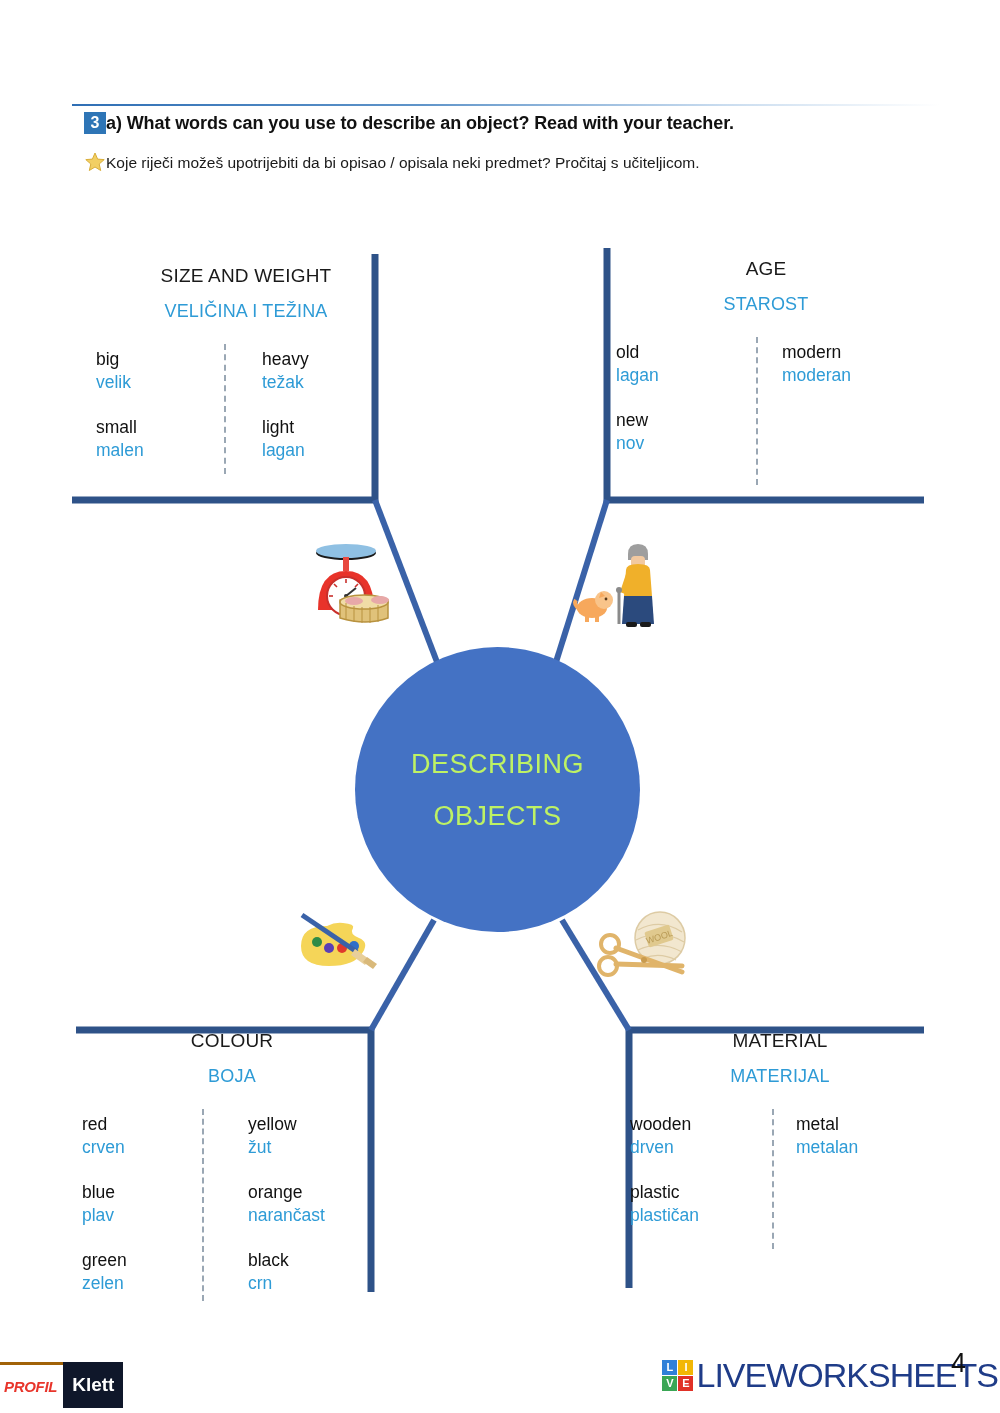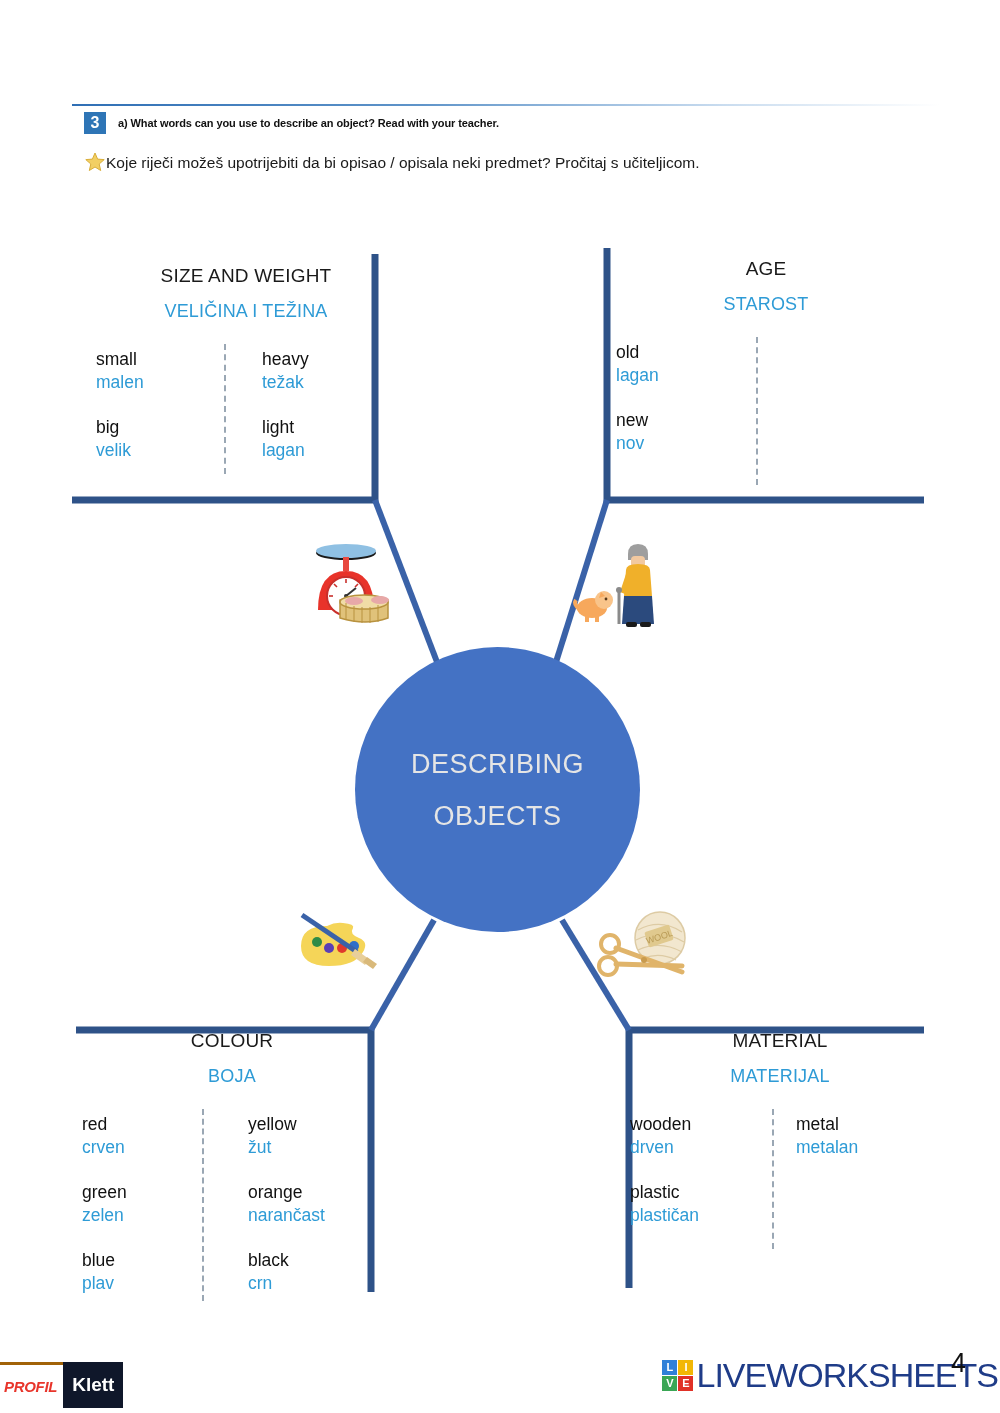--- a/index.html
+++ b/index.html
@@ -37,22 +37,21 @@
     height: 22px;
     background: #2e75b6;
     color: #ffffff;
     font-size: 16px;
     font-weight: bold;
     line-height: 22px;
     text-align: center;
     flex: 0 0 auto;
   }
   #exercise-instruction {
-    margin-left: 12px;
-    font-size: 11px;
+    font-size: 18px;
     font-weight: bold;
     color: #111111;
     line-height: 22px;
     letter-spacing: -0.1px;
   }
   #translation-row {
     position: absolute;
     left: 84px;
     top: 150px;
     width: 790px;
@@ -156,21 +155,21 @@
     width: 285px;
     height: 285px;
     border-radius: 50%;
     background: #4472c4;
     display: flex;
     flex-direction: column;
     align-items: center;
     justify-content: center;
   }
   #centre-circle .cc-line {
-    color: #e5e5e5;
+    color: #bef264;
     font-size: 27px;
     letter-spacing: 0.5px;
     line-height: 52px;
   }
 
   
   .clipart {
     position: absolute;
   }
   #icon-scale    { left: 310px; top: 310px; }
@@ -374,26 +373,26 @@
     </svg>
   </span>
 
   <div class="branch" id="branch-size">
     <div class="branch-title">SIZE AND WEIGHT</div>
     <div class="branch-subtitle">VELIČINA I TEŽINA</div>
     <div class="word-grid">
       <div class="col-divider"></div>
       <div class="word-col">
         <div class="word-pair">
+          <div class="word-en">big</div>
+          <div class="word-hr">velik</div>
+        </div>
+        <div class="word-pair">
           <div class="word-en">small</div>
           <div class="word-hr">malen</div>
-        </div>
-        <div class="word-pair">
-          <div class="word-en">big</div>
-          <div class="word-hr">velik</div>
         </div>
       </div>
       <div class="word-col col-right">
         <div class="word-pair">
           <div class="word-en">heavy</div>
           <div class="word-hr">težak</div>
         </div>
         <div class="word-pair">
           <div class="word-en">light</div>
           <div class="word-hr">lagan</div>
@@ -410,40 +409,46 @@
       <div class="word-col">
         <div class="word-pair">
           <div class="word-en">old</div>
           <div class="word-hr">lagan</div>
         </div>
         <div class="word-pair">
           <div class="word-en">new</div>
           <div class="word-hr">nov</div>
         </div>
       </div>
+      <div class="word-col col-right">
+        <div class="word-pair">
+          <div class="word-en">modern</div>
+          <div class="word-hr">moderan</div>
+        </div>
+      </div>
     </div>
   </div>
 
   <div class="branch" id="branch-colour">
     <div class="branch-title">COLOUR</div>
     <div class="branch-subtitle">BOJA</div>
     <div class="word-grid">
       <div class="col-divider"></div>
       <div class="word-col">
         <div class="word-pair">
           <div class="word-en">red</div>
           <div class="word-hr">crven</div>
         </div>
         <div class="word-pair">
+          <div class="word-en">blue</div>
+          <div class="word-hr">plav</div>
+        </div>
+        <div class="word-pair">
           <div class="word-en">green</div>
           <div class="word-hr">zelen</div>
-        </div>
-        <div class="word-pair">
-          <div class="word-en">blue</div>
-          <div class="word-hr">plav</div>
         </div>
       </div>
       <div class="word-col col-right">
         <div class="word-pair">
           <div class="word-en">yellow</div>
           <div class="word-hr">žut</div>
         </div>
         <div class="word-pair">
           <div class="word-en">orange</div>
           <div class="word-hr">narančast</div>

